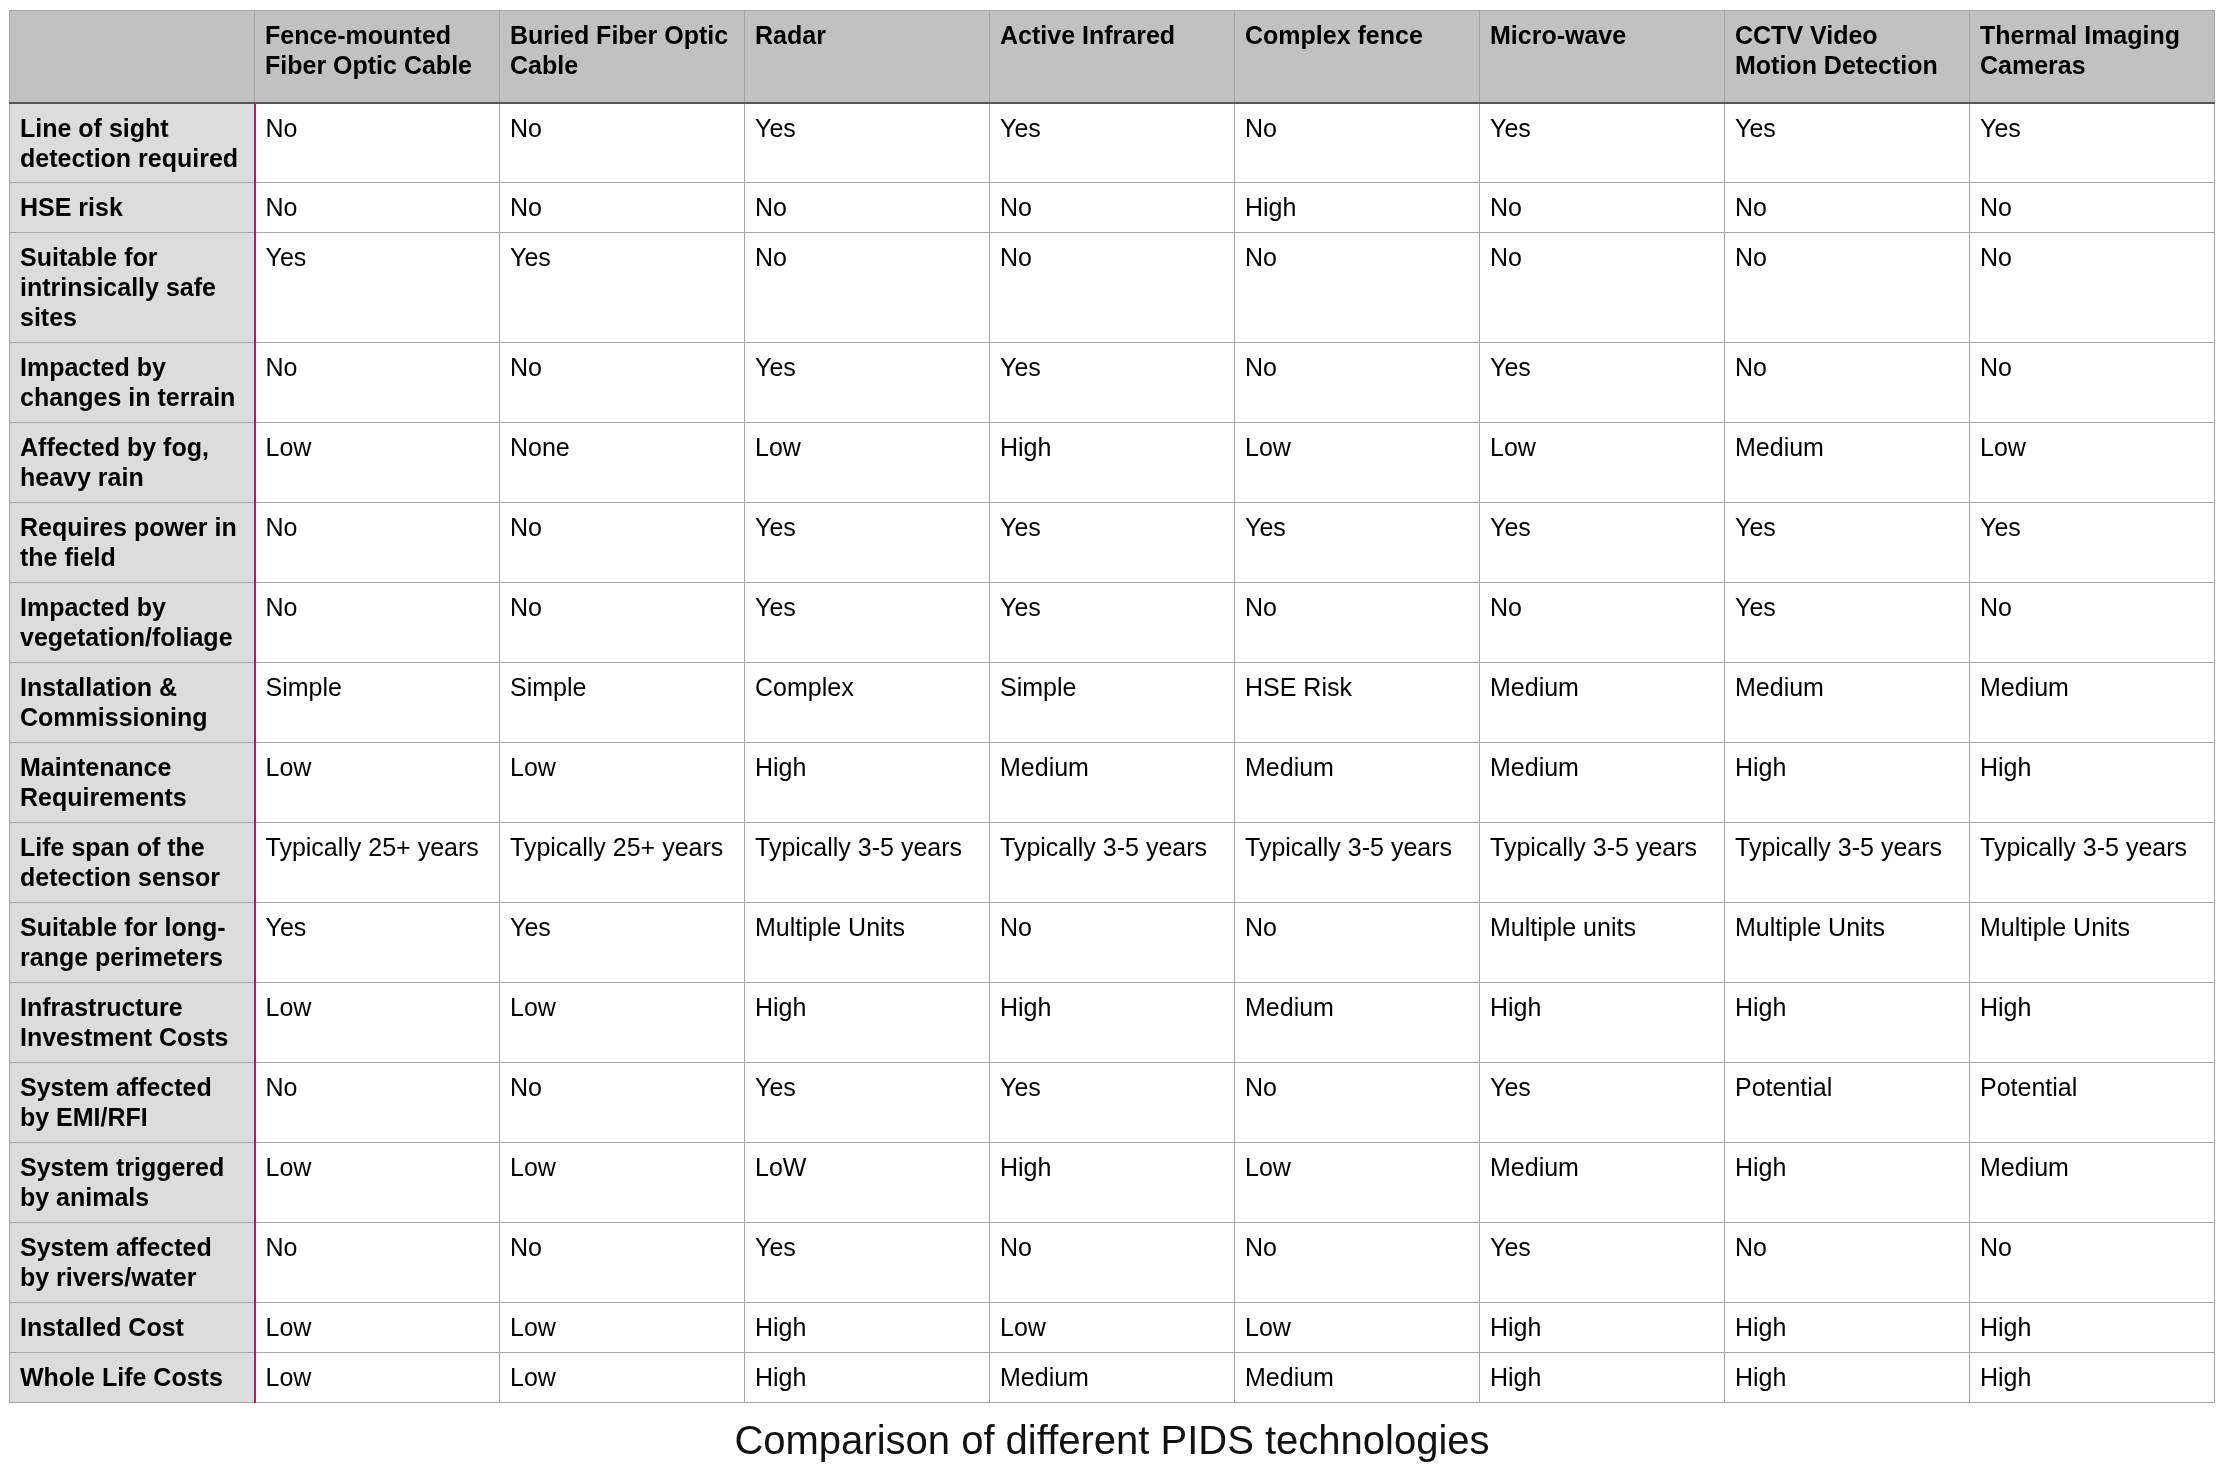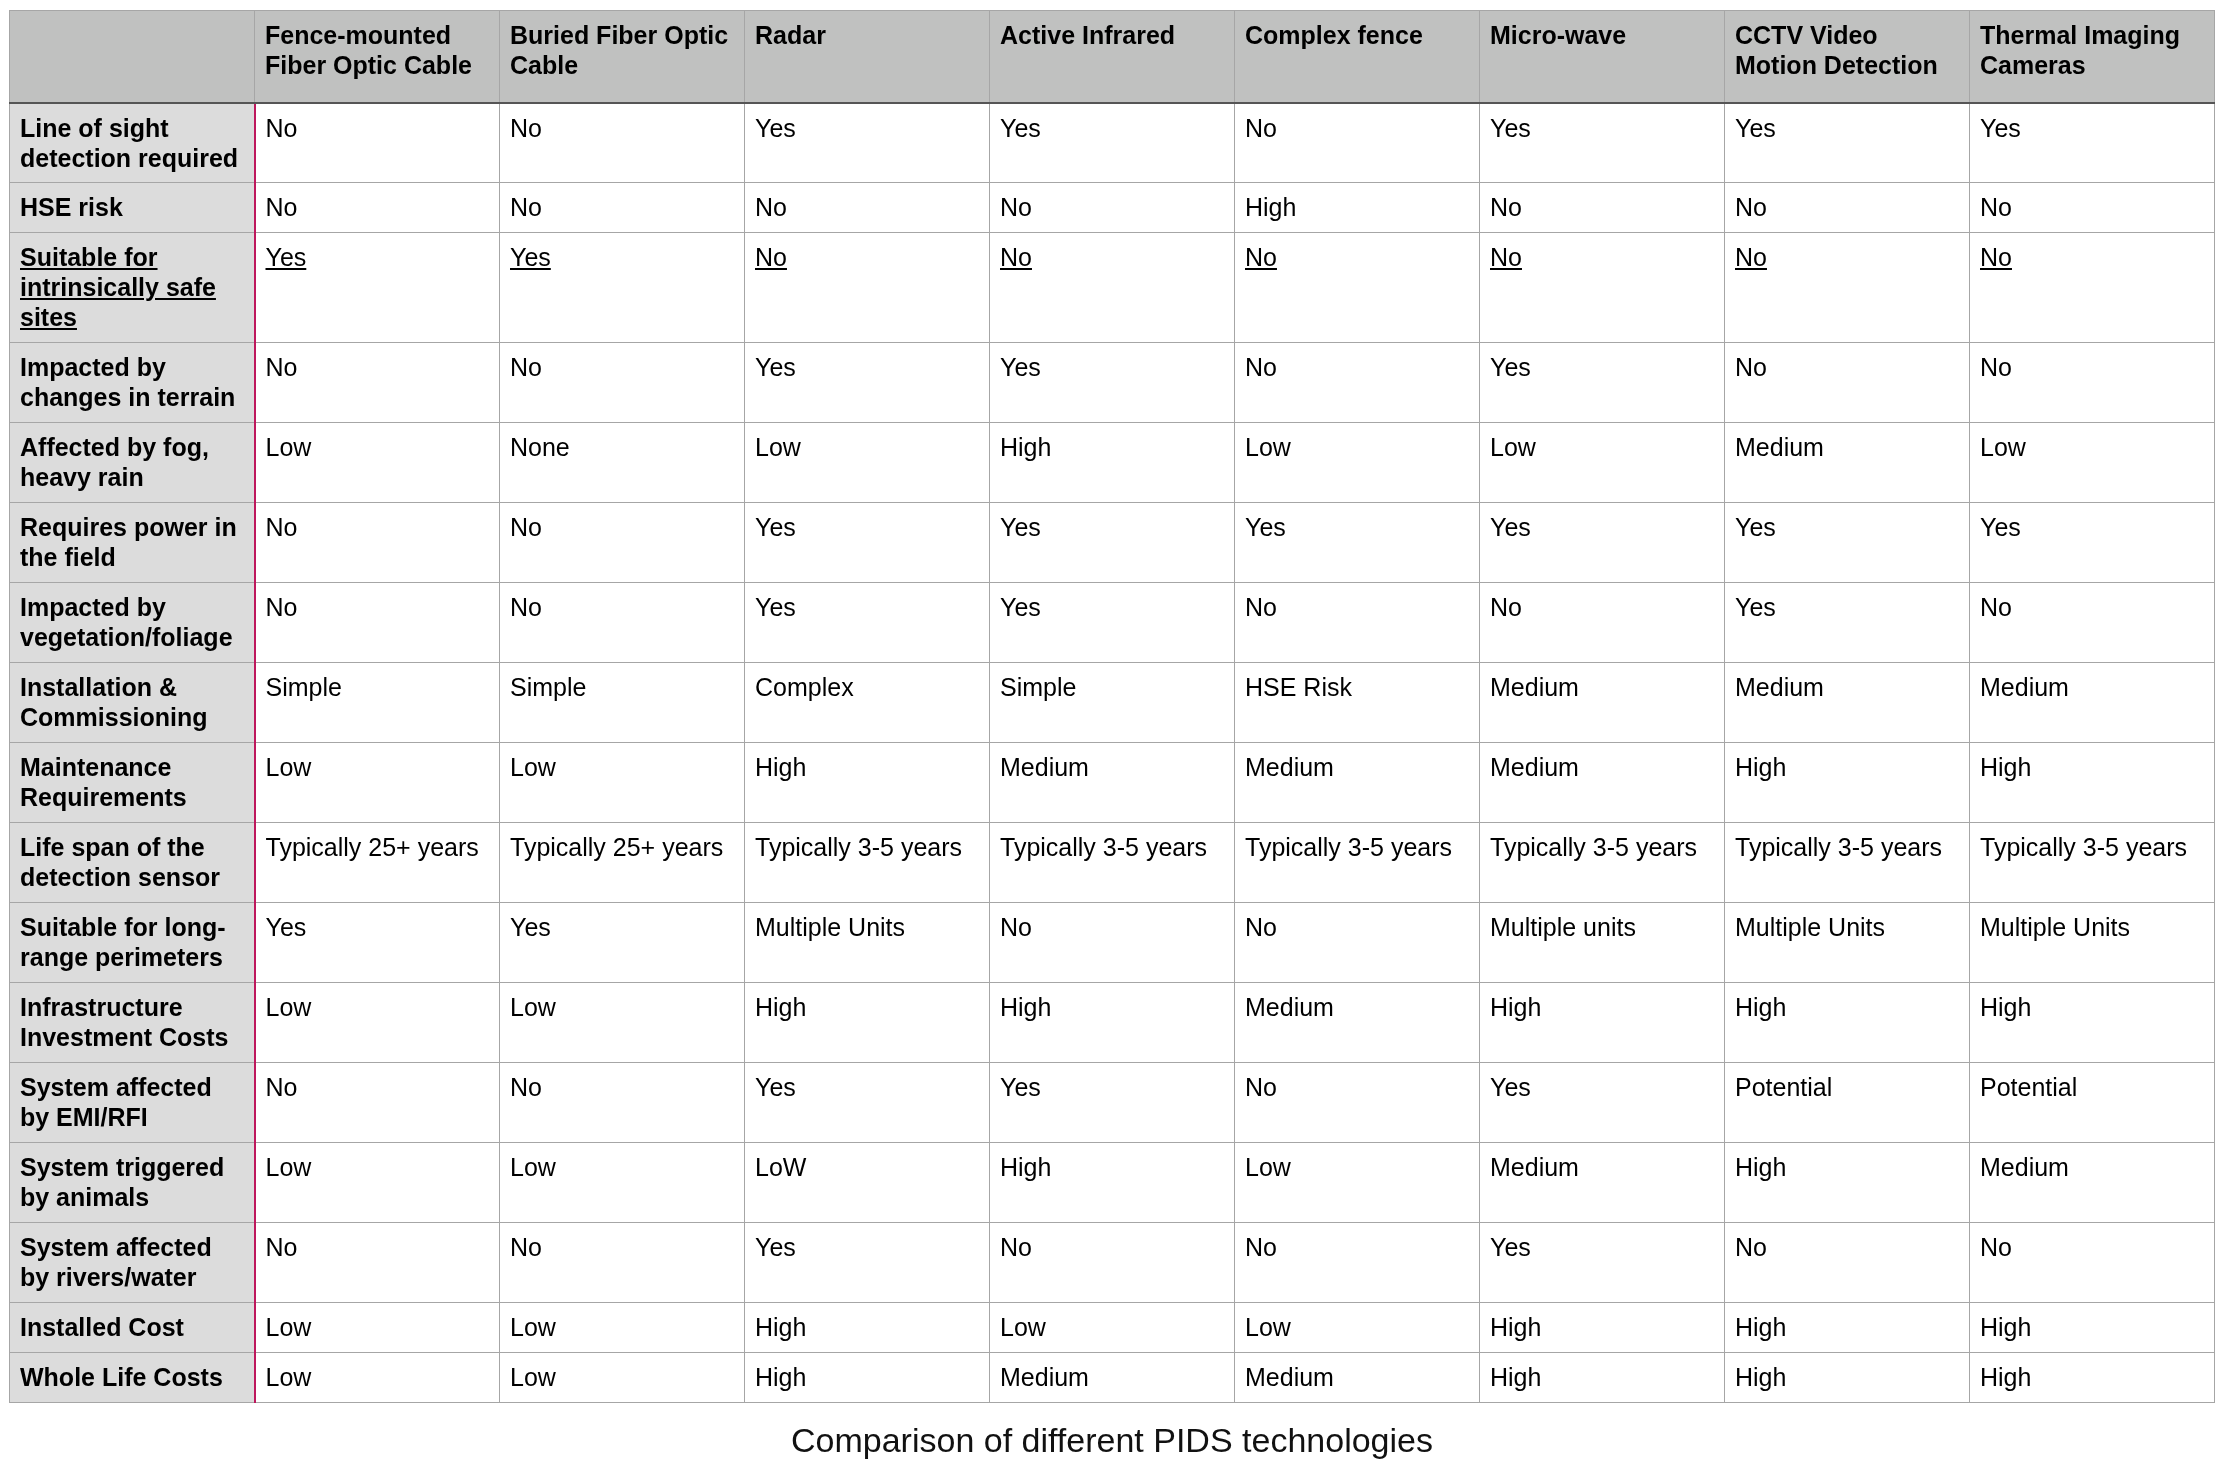--- a/index.html
+++ b/index.html
@@ -47,28 +47,28 @@
   }
   table.pids tbody td {
     background: #ffffff;
     font-weight: normal;
   }
   table.pids thead th.corner {
     border-right: 1.5px solid #a6a6a6;
   }
   tr.h1 > * { height: 50px; }
   tr.h2 > * { height: 80px; }
-  tr.h3 > * { height: 110px; text-decoration: underline; }
+  tr.h3 > * { height: 110px; }
   .caption {
     position: absolute;
     left: 0;
     width: 2224px;
     top: 1422px;
     text-align: center;
-    font-size: 34px;
+    font-size: 40px;
     line-height: 36px;
     font-family: "Liberation Sans", sans-serif;
     color: #111;
   }
 </style>
 </head>
 <body>
 
 <table class="pids">
   <colgroup>

